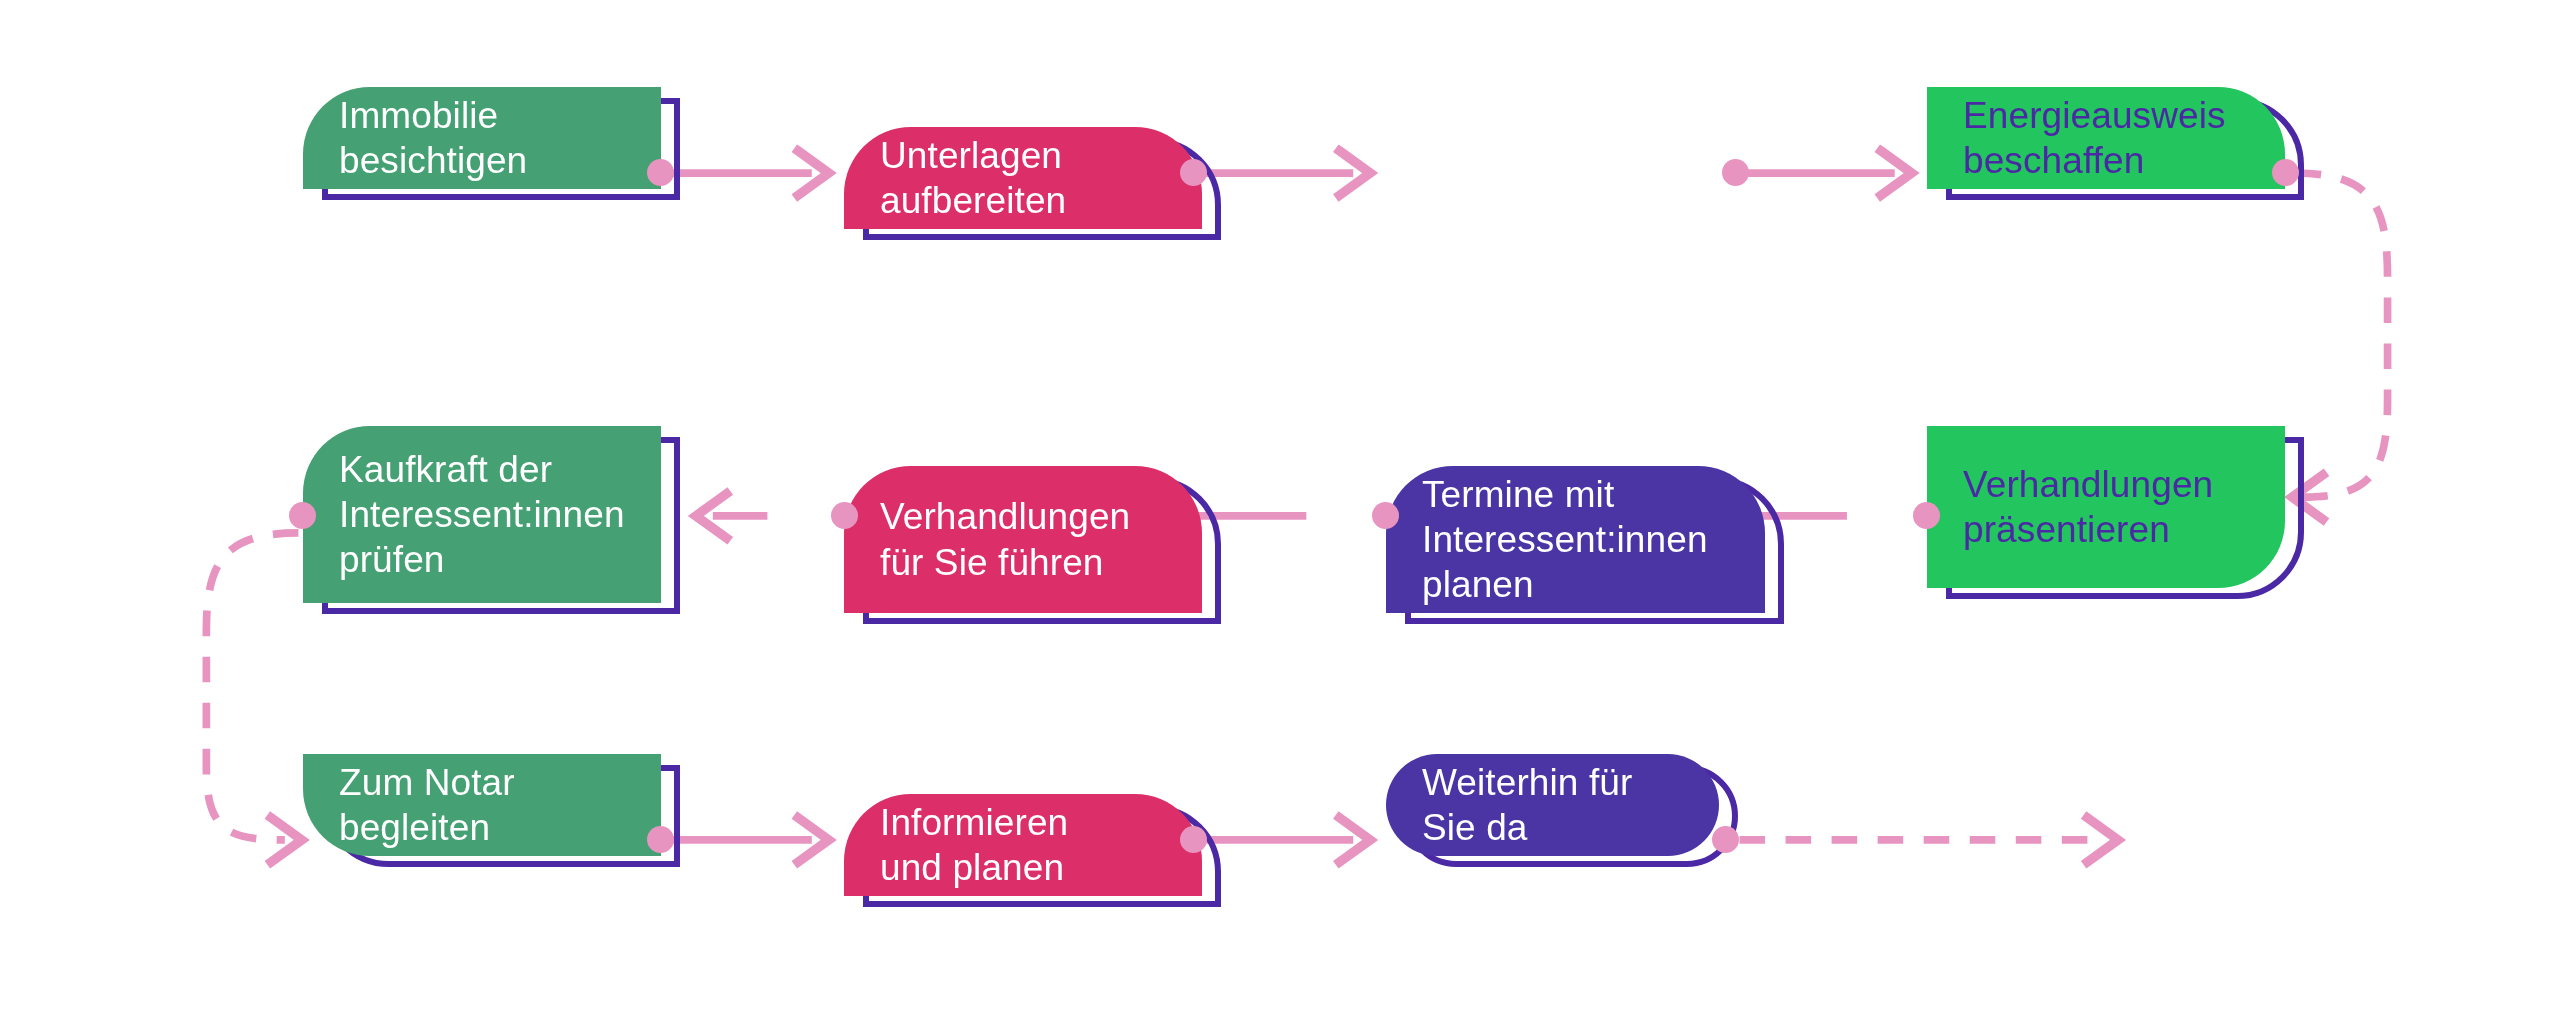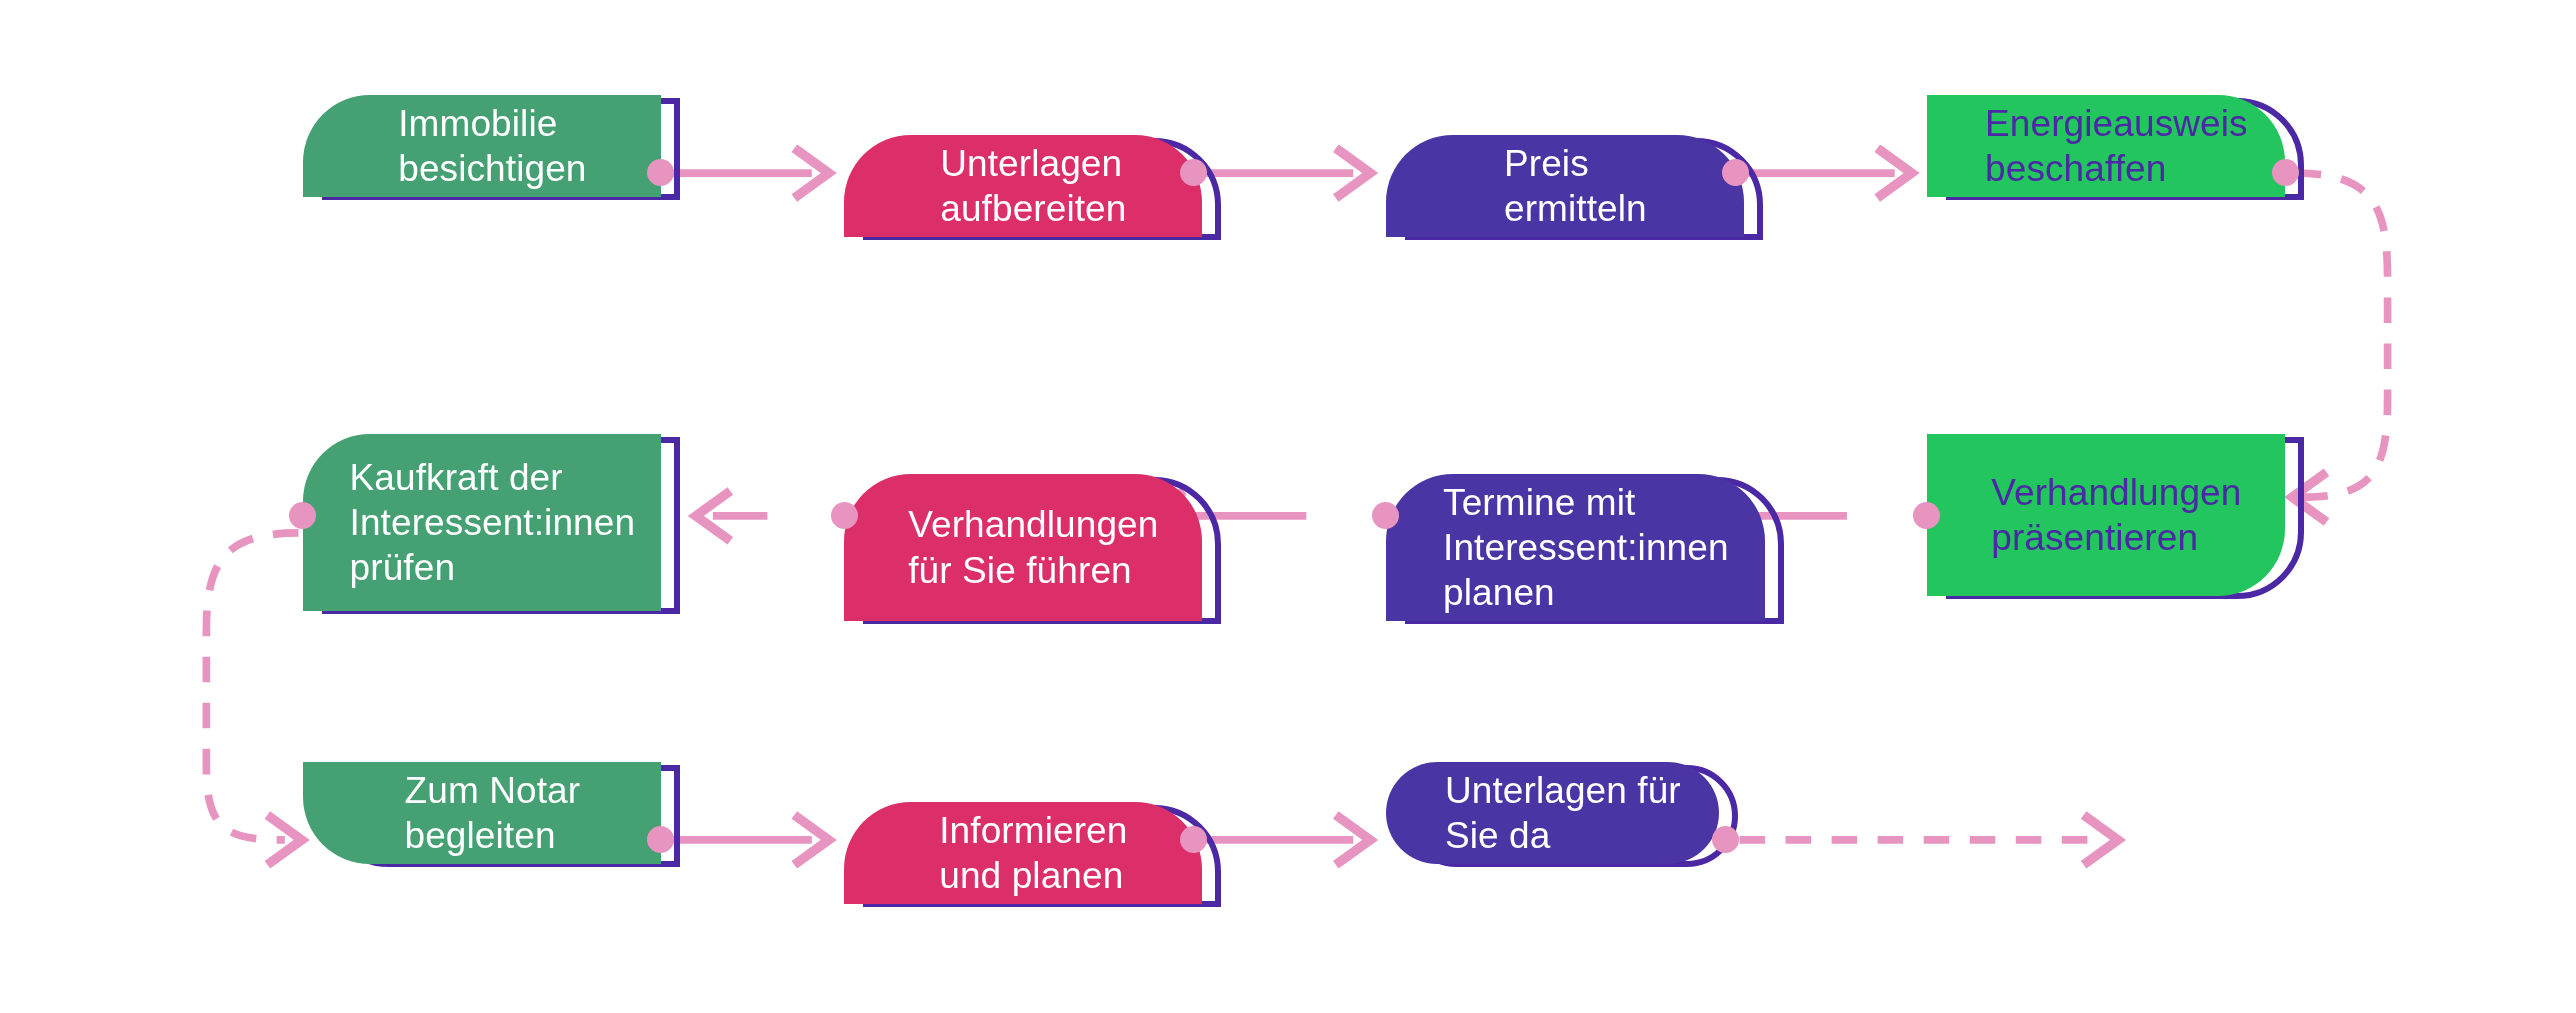--- a/index.html
+++ b/index.html
@@ -48,30 +48,29 @@
     box-sizing: border-box;
     border: 6px solid #4b28a4;
     background: transparent;
     z-index: 1;
   }
 
   
   .node .card {
     position: absolute;
     left: 0;
-    top: 16px;
+    top: 8px;
     width: 100%;
     height: 100%;
     box-sizing: border-box;
     z-index: 2;
     display: flex;
     align-items: center;
     padding-left: 36px;
     padding-right: 15.3px;
-    justify-content: center;
   }
 
   .node .label {
     font-size: 37px;
     line-height: 1.22;
     font-weight: 400;
     white-space: pre-line;
     letter-spacing: 0.1px;
   }
 
@@ -172,27 +171,20 @@
 
   <div class="node c-pink r-t" style="left:844px; top:79px; width:358px; height:102px;">
     <div class="frame"></div>
     <div class="card">
       <span class="label">Unterlagen
 aufbereiten</span>
     </div>
   </div>
   <div class="dot" style="left:1180px; top:159px;"></div>
 
-  <div class="node c-purple r-t" style="left:1386px; top:79px; width:358px; height:102px;">
-    <div class="frame"></div>
-    <div class="card">
-      <span class="label">Preis
-ermitteln</span>
-    </div>
-  </div>
   <div class="dot" style="left:1722px; top:159px;"></div>
 
   <div class="node c-blue r-tr" style="left:1927px; top:79px; width:358px; height:102px;">
     <div class="frame"></div>
     <div class="card">
       <span class="label">Energieausweis
 beschaffen</span>
     </div>
   </div>
   <div class="dot" style="left:2272px; top:159px;"></div>
@@ -249,20 +241,20 @@
     <div class="card">
       <span class="label">Informieren
 und planen</span>
     </div>
   </div>
   <div class="dot" style="left:1180px; top:826px;"></div>
 
   <div class="node c-purple r-pill" style="left:1386px; top:746px; width:333px; height:102px;">
     <div class="frame"></div>
     <div class="card">
-      <span class="label">Unterlagen für
+      <span class="label">Weiterhin für
 Sie da</span>
     </div>
   </div>
   <div class="dot" style="left:1712px; top:826px;"></div>
 
 </div>
 
 
 </body></html>

